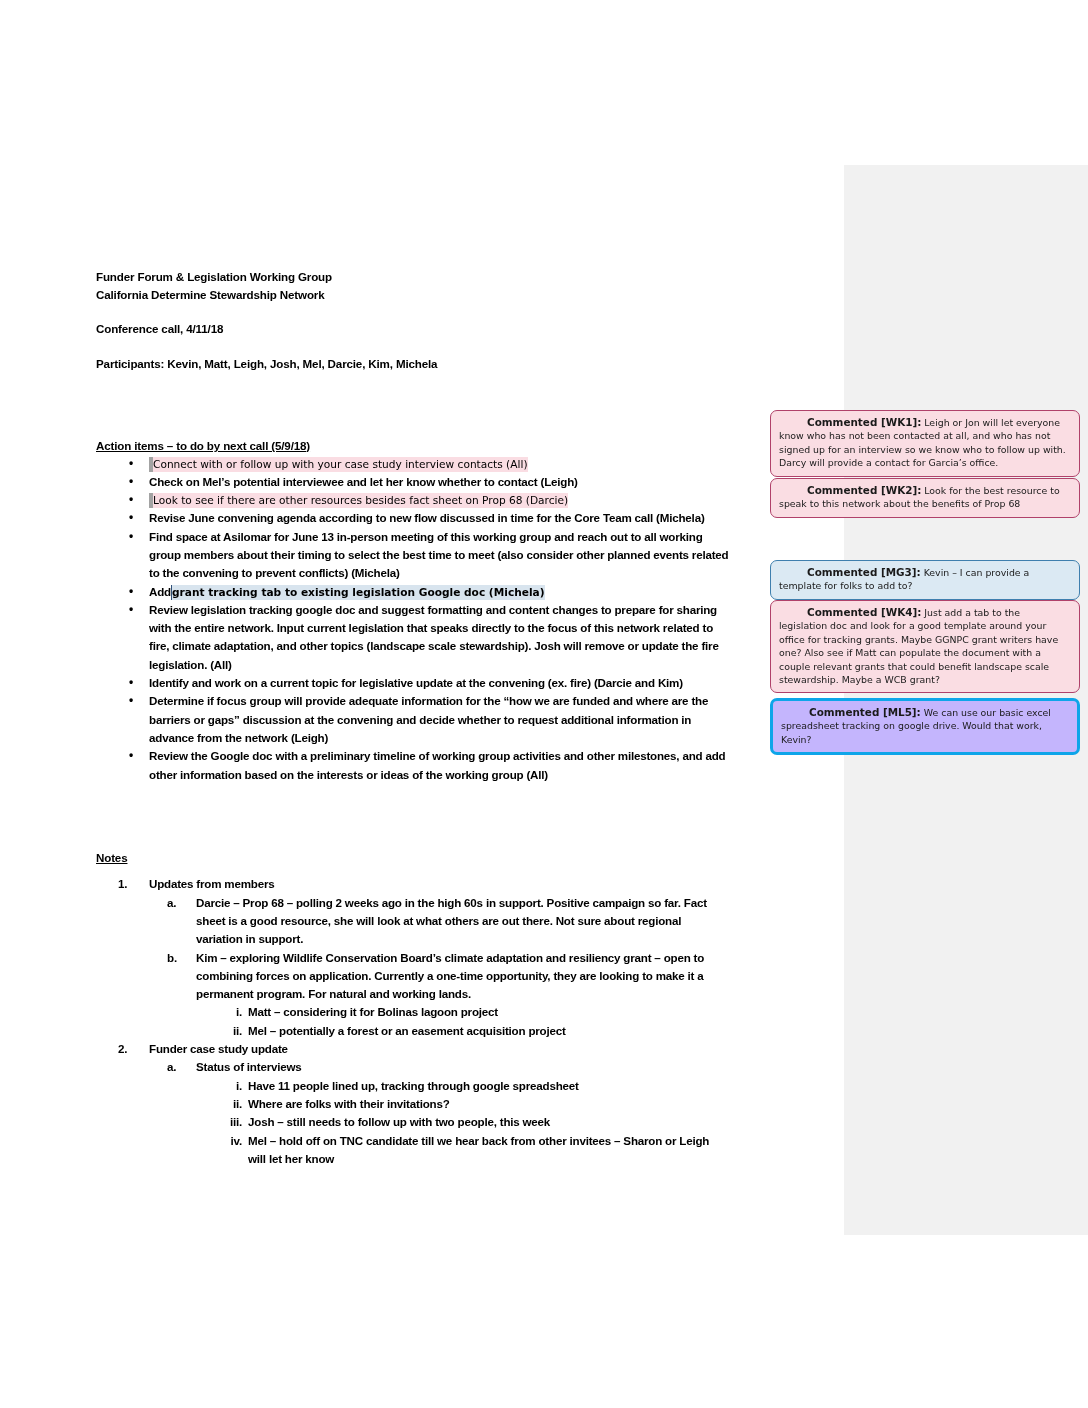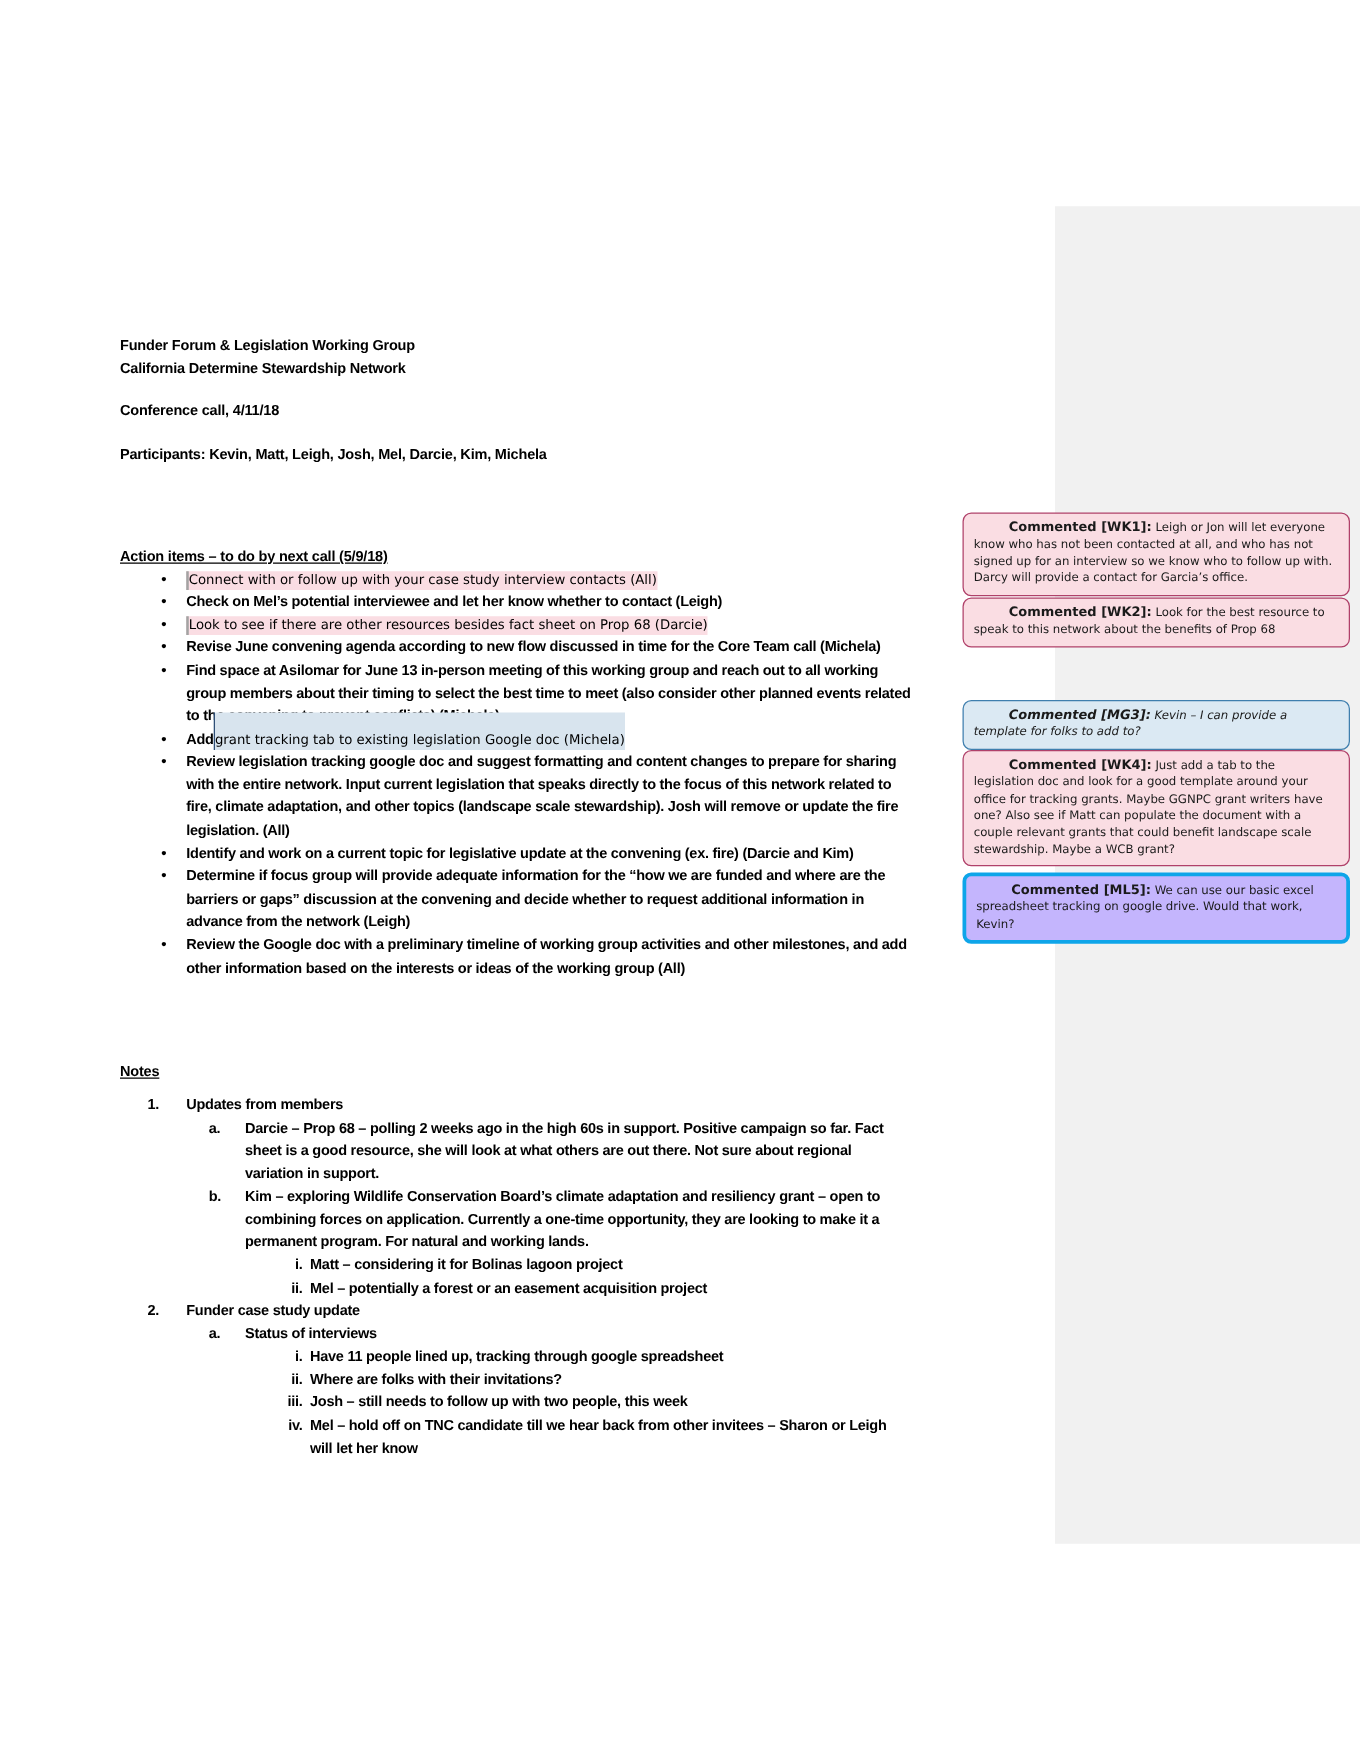--- a/index.html
+++ b/index.html
@@ -79,29 +79,29 @@
   }
 
   
   .hl {
     background: #fadde3;
     font-weight: normal;
     font-family: "DejaVu Sans", sans-serif;
     font-size: 10.6px;
     letter-spacing: 0px;
     padding: 1px 0 2px 0;
-    border-left: 2px solid #a3a3a3;
+    border-left: 4px solid #a3a3a3;
   }
   .hl-blue {
     background: #d8e4ee;
-    font-weight: normal;
+    font-weight: bold;
     font-family: "DejaVu Sans", sans-serif;
     font-size: 10.6px;
     letter-spacing: 0px;
-    padding: 16px 0 2px 0;
+    padding: 1px 0 2px 0;
     border-left: 1px solid #2f4f77;
   }
 
   
   ol.lvl1 { margin: 0; padding: 0; list-style: none; }
   ol.lvl1 > li {
     position: relative;
     padding-left: 53px;
     font-weight: bold;
     font-size: 11.6px;
@@ -146,21 +146,21 @@
     font-size: 9.4px;
     line-height: 13.4px;
     color: #1a1a1a;
   }
   .balloon .tag {
     font-weight: bold;
     font-size: 10.4px;
     margin-left: 28px;
   }
   .b-pink   { background: #fadde3; border: 1px solid #b0416a; }
-  .b-blue   { background: #dbe9f3; border: 1px solid #3f7fae; font-style: italic; }
+  .b-blue   { background: #dbe9f3; border: 1px solid #3f7fae; }
   .b-purple { background: #c4b5fd; border: 3px solid #0ea5e9; }
   svg.leaders { position: absolute; left: 0; top: 0; width: 1088px; height: 1408px; pointer-events: none; }
 </style>
 </head>
 <body>
 
 <div id="root">
 
   <div class="comment-pane"></div>
 

